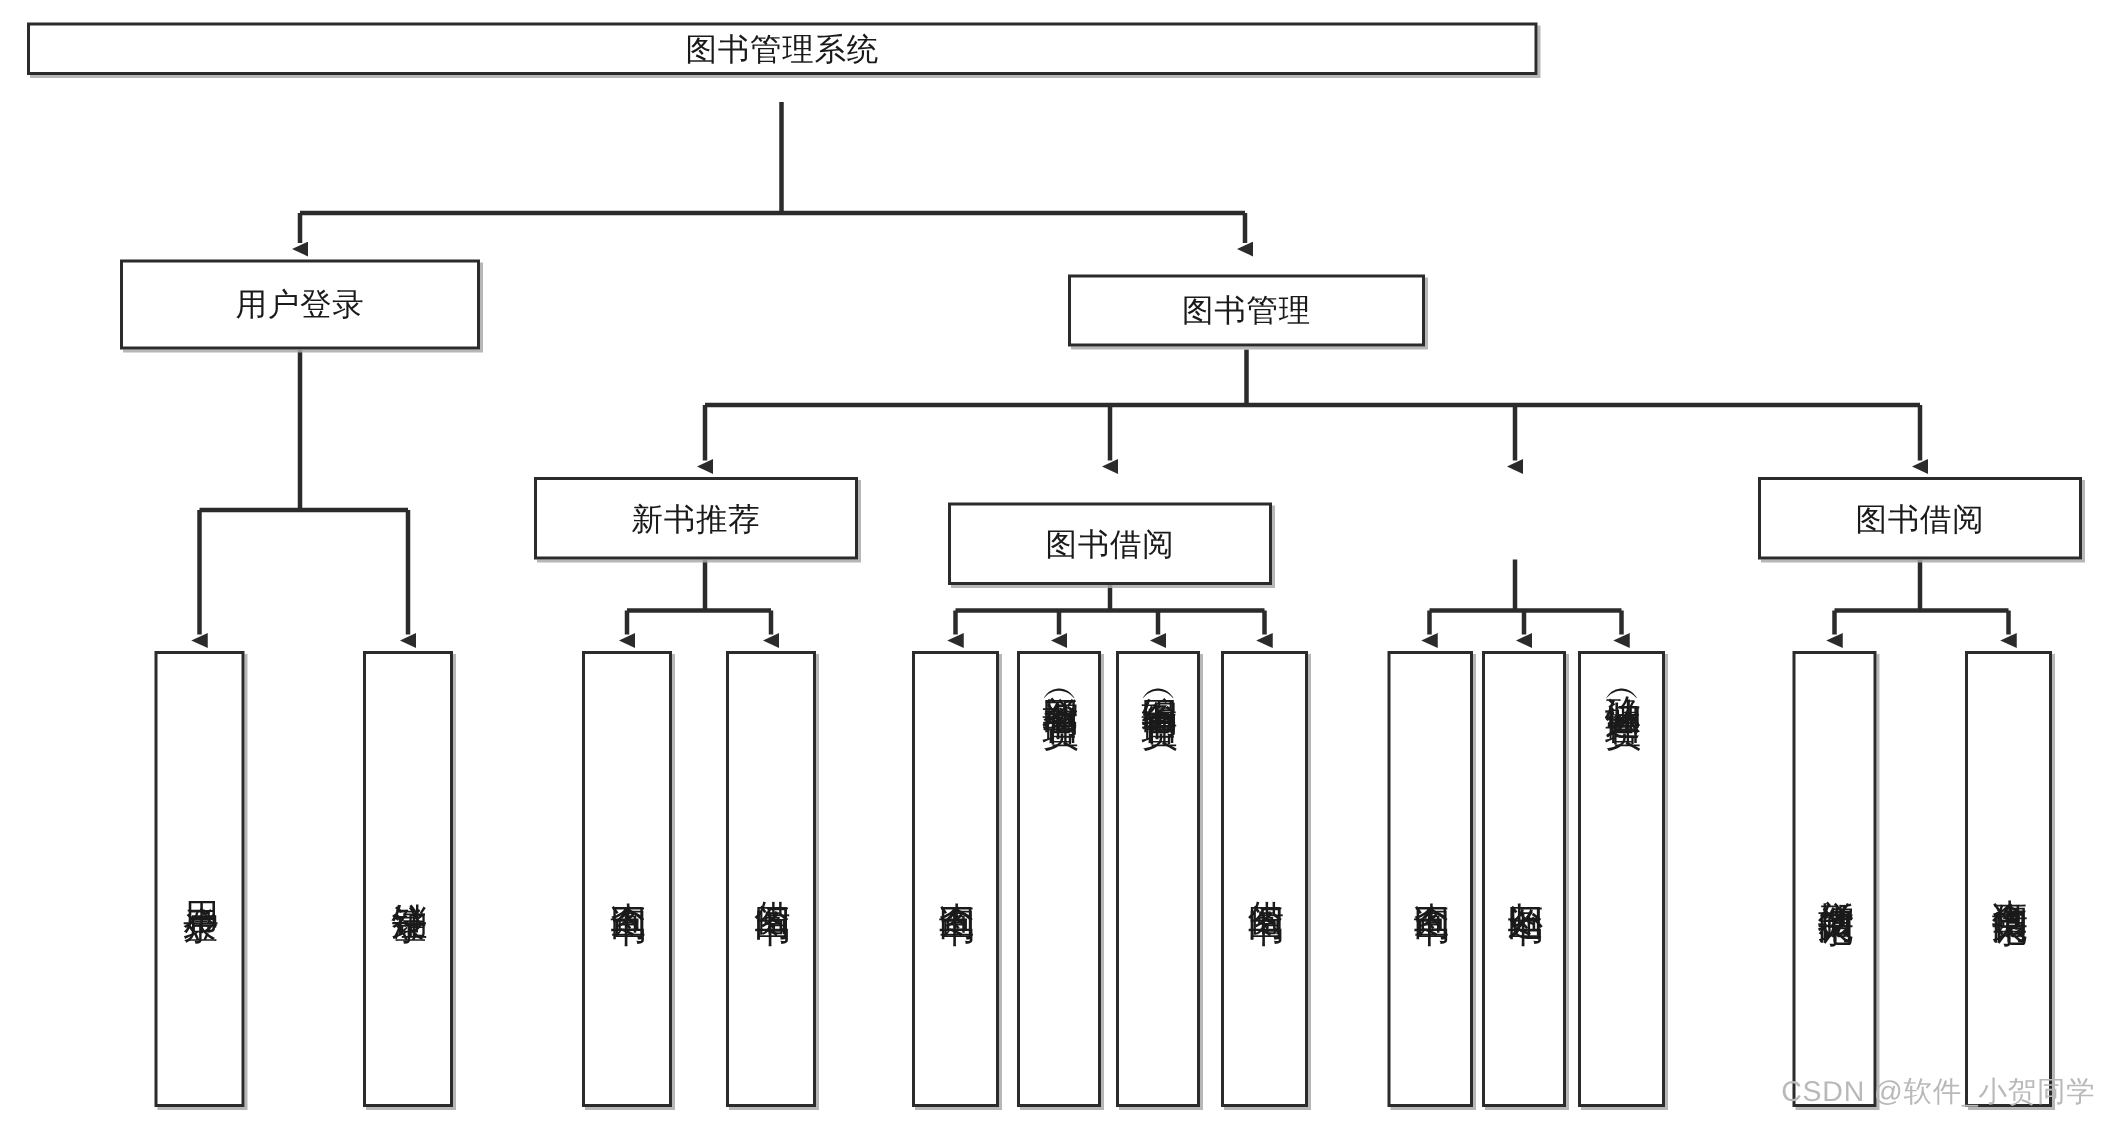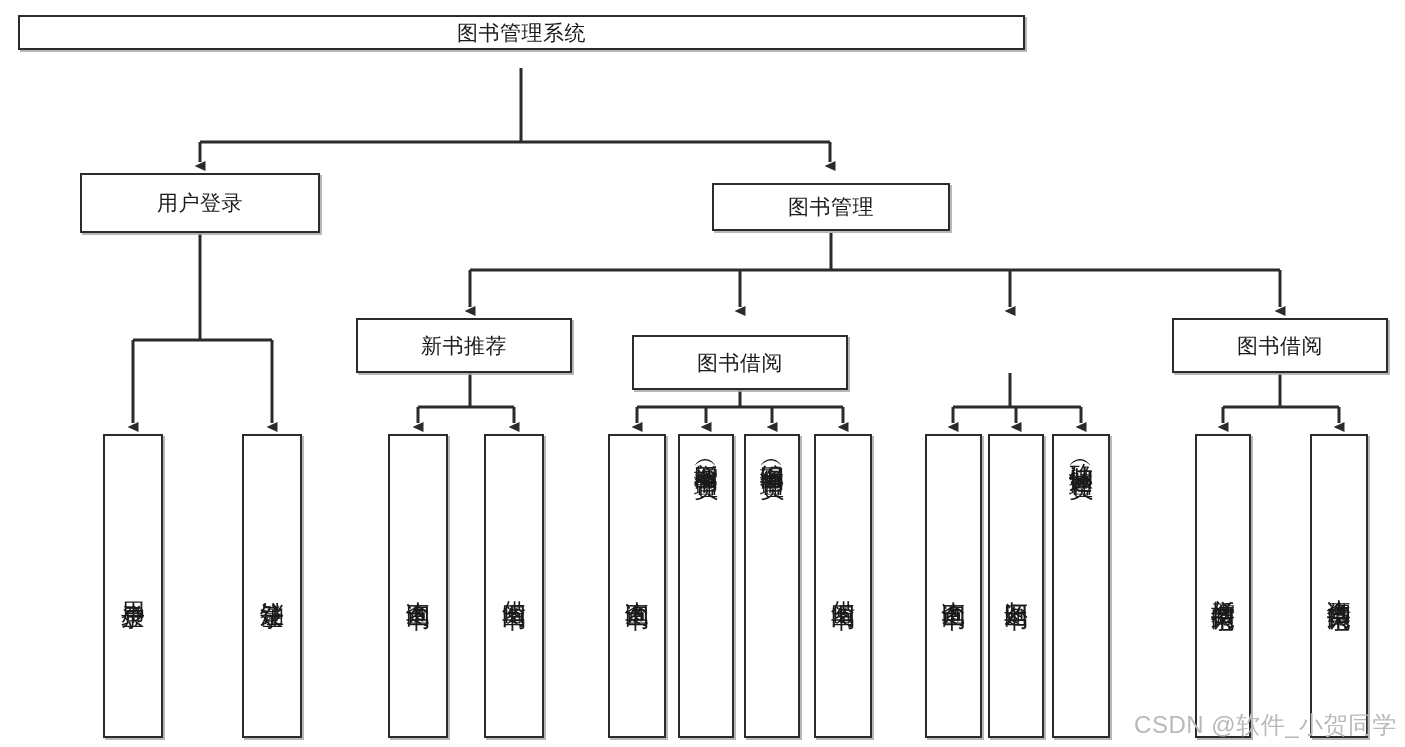--- a/index.html
+++ b/index.html
@@ -59,21 +59,21 @@
     white-space: nowrap;
   }
   .node-label-v.top-align {
     align-items: flex-start;
     padding-top: 8px;
   }
   .watermark {
     position: absolute;
     right: 8px;
     bottom: 6px;
-    font-size: 24px;
+    font-size: 19px;
     color: #b9b9b9;
     white-space: nowrap;
     letter-spacing: 0.5px;
   }
 </style>
 </head>
 <body>
 
 <div id="canvas">
 

